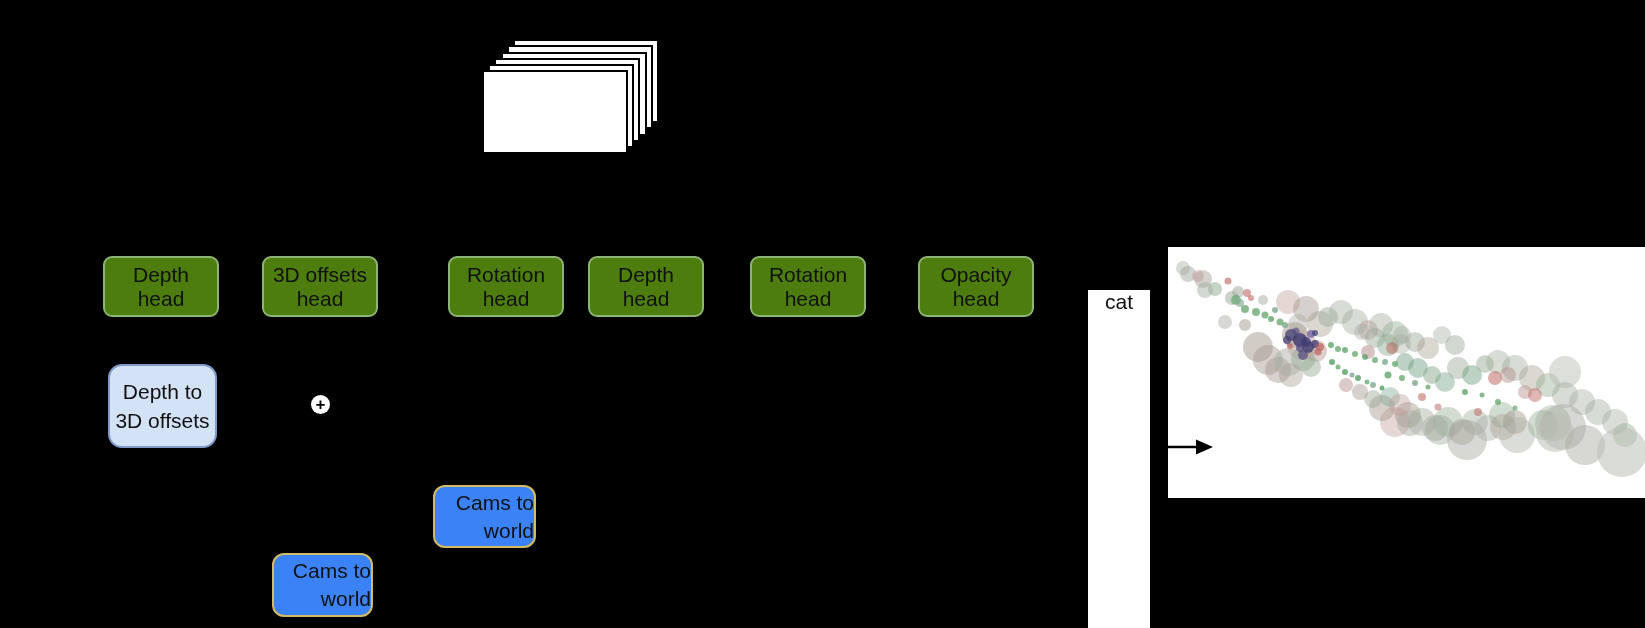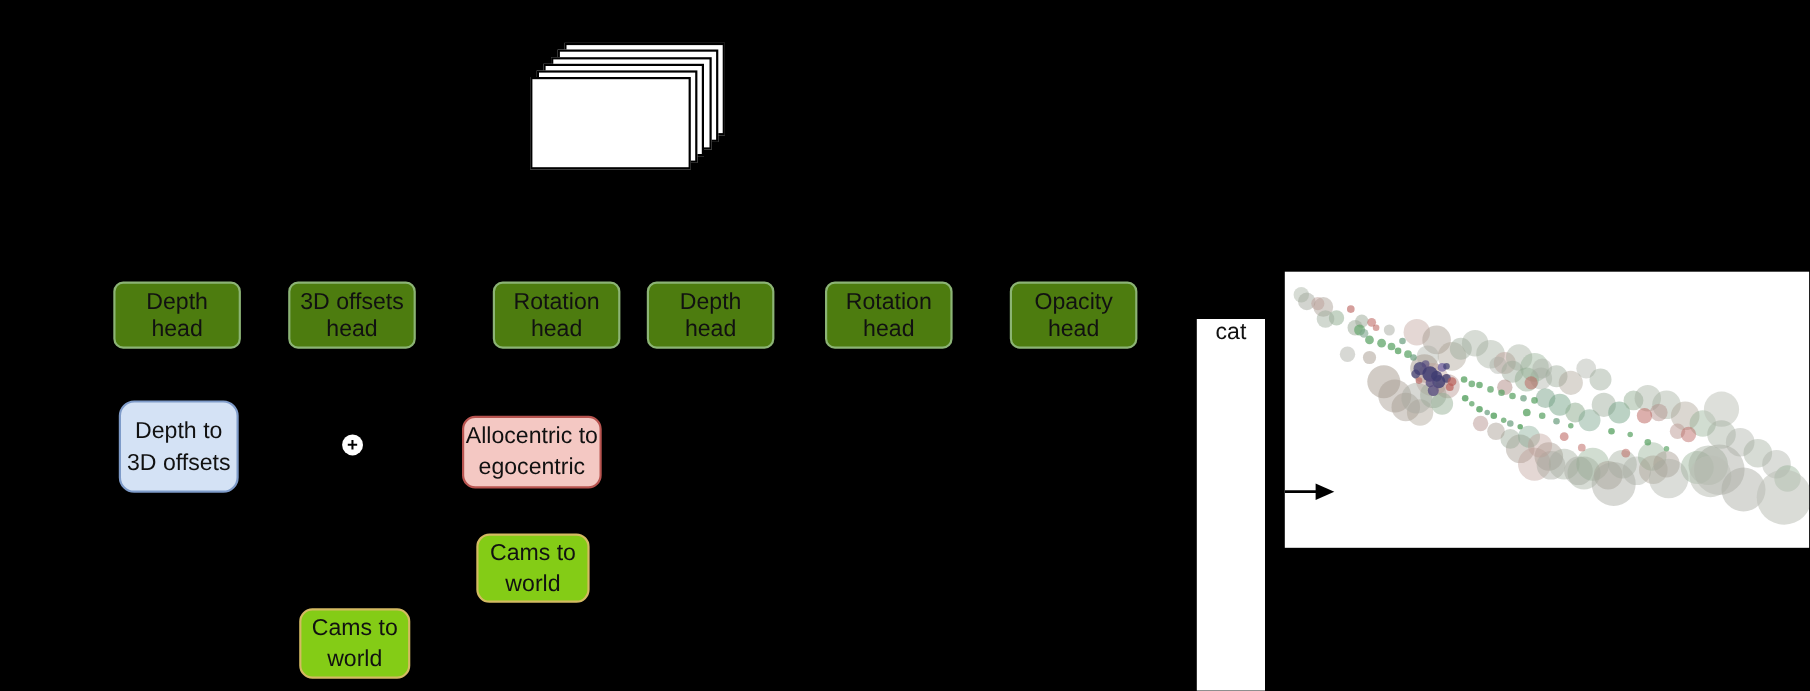--- a/index.html
+++ b/index.html
@@ -8,22 +8,22 @@
   .stack-layer{position:absolute;background:#fff;border:2px solid #000;box-sizing:border-box;}
   .box{position:absolute;display:flex;flex-direction:column;justify-content:center;align-items:center;
        text-align:center;font-size:21px;box-sizing:border-box;color:#111;}
   .box span{display:block;}
   .green{width:116px;height:61px;top:256px;background:#4d7c0f;border:2.5px solid #8cb475;
          border-radius:9px;line-height:24px;}
   .blue{left:108px;top:364px;width:109px;height:84px;background:#d4e2f5;border:2.5px solid #7e9bc9;
         border-radius:14px;line-height:29px;}
   .red{left:420px;top:378px;width:127px;height:66px;background:#f4c8c3;border:2.5px solid #b85450;
        border-radius:12px;line-height:28px;}
-  .yellow{width:103px;height:63px;background:#84cc16;border:2.5px solid #d4ba62;
-          border-radius:12px;line-height:28px;}
+  .yellow{width:103px;height:63px;background:#3b82f6;border:2.5px solid #d4ba62;
+          border-radius:12px;line-height:28px;align-items:flex-end;}
   .plus{position:absolute;left:311px;top:395px;width:19px;height:19px;border-radius:50%;
         background:#fff;color:#000;display:flex;align-items:center;justify-content:center;
         font-size:17px;font-weight:900;line-height:19px;}
   .cat-box{position:absolute;left:1088px;top:277px;width:62px;height:339px;background:#fff;
            display:flex;align-items:flex-start;justify-content:center;font-size:21px;color:#111;margin-top:13px;}
   .splat{position:absolute;left:1168px;top:247px;width:477px;height:251px;background:#fff;}
   .splat svg{display:block;width:100%;height:100%;}
 </style>
 </head>
 <body>
@@ -64,24 +64,20 @@
     <span>head</span>
   </div>
 
   <div class="box blue">
     <span>Depth to</span>
     <span>3D offsets</span>
   </div>
 
   <div class="plus">+</div>
 
-  <div class="box red">
-    <span>Allocentric to</span>
-    <span>egocentric</span>
-  </div>
 
   <div class="box yellow" style="left:433px;top:485px">
     <span>Cams to</span>
     <span>world</span>
   </div>
 
   <div class="box yellow" style="left:272px;top:553px;width:101px;height:64px">
     <span>Cams to</span>
     <span>world</span>
   </div>

